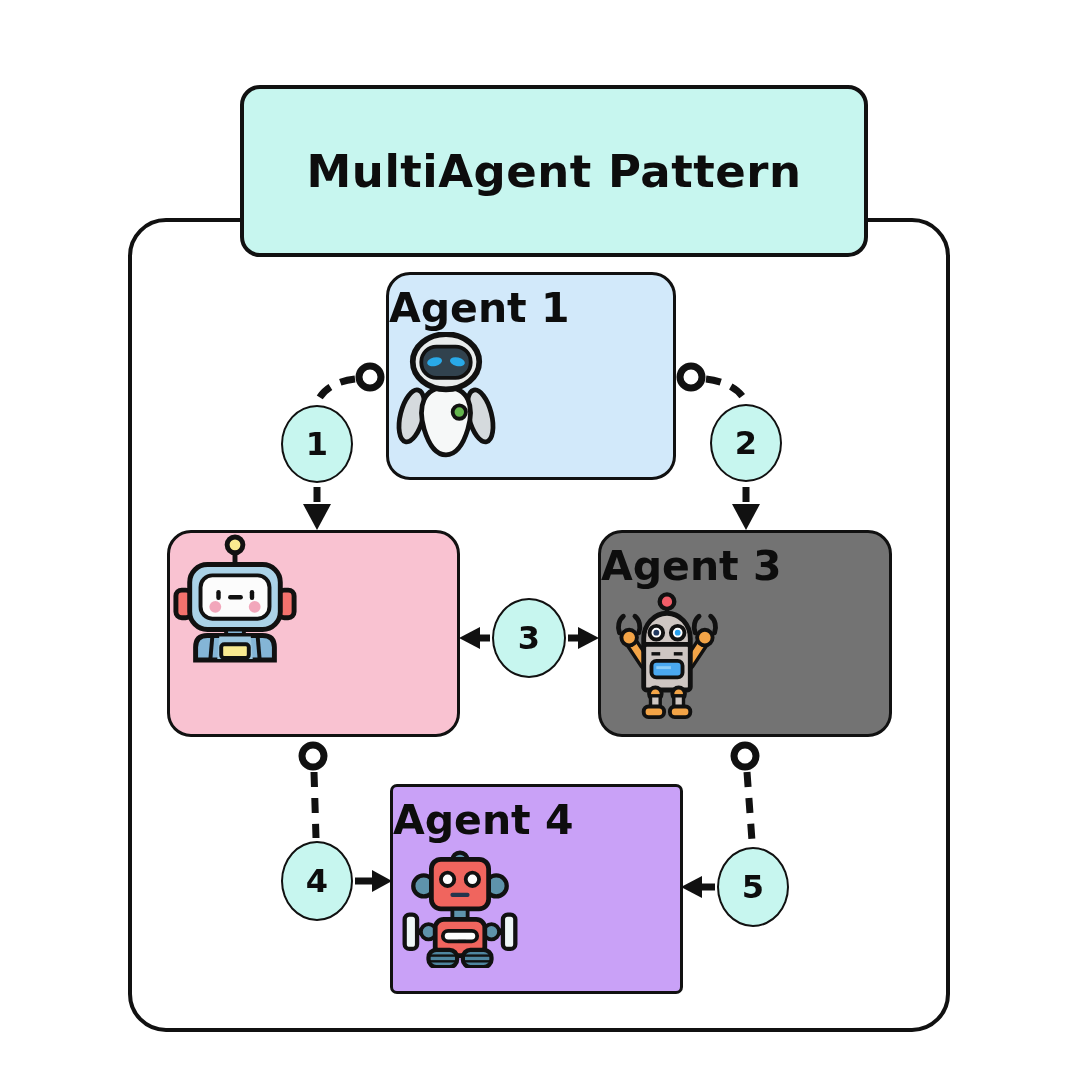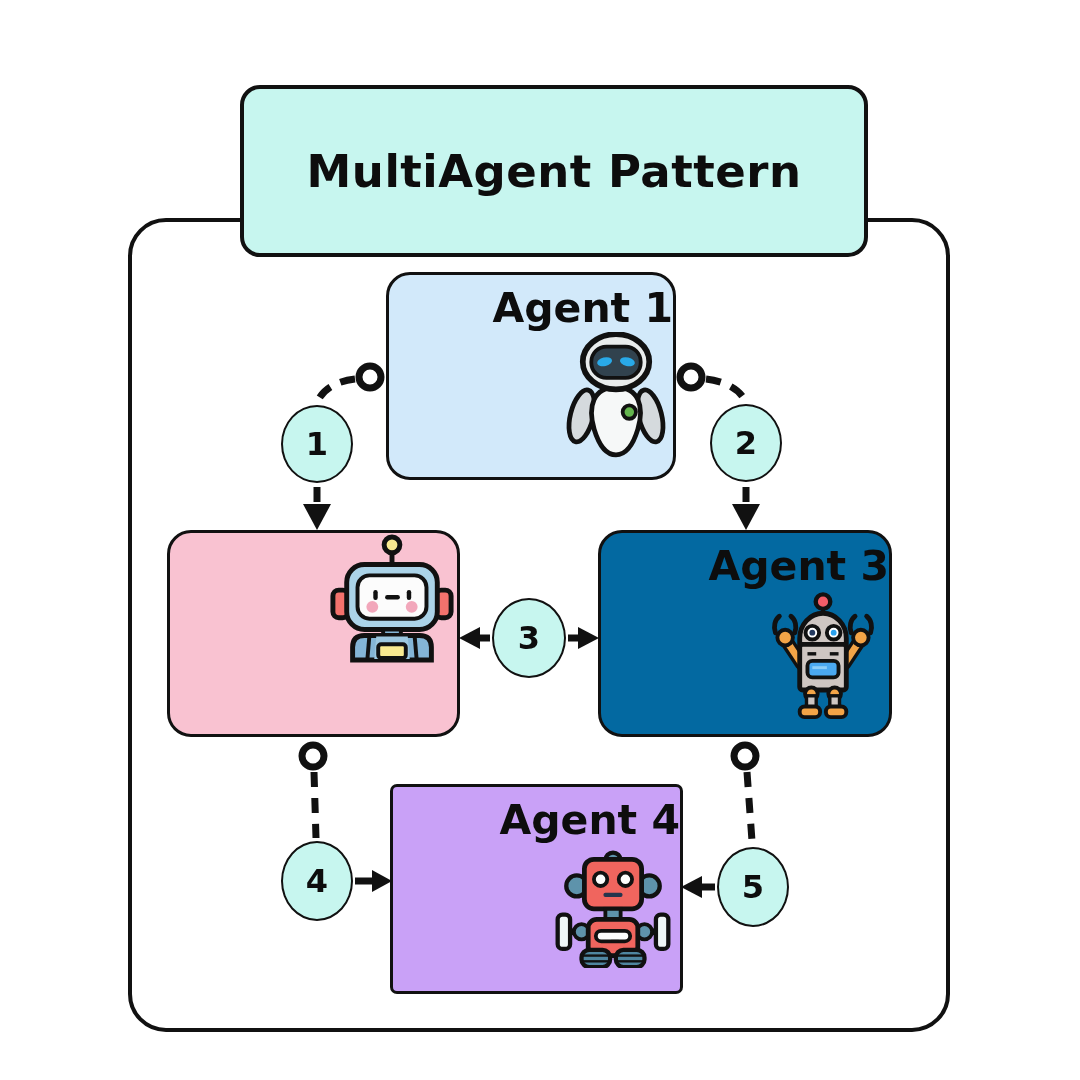--- a/index.html
+++ b/index.html
@@ -43,21 +43,21 @@
     background: #ffffff;
     box-sizing: border-box;
     z-index: 1;
   }
   
   .agent-box {
     position: absolute;
     border: 3.5px solid #111;
     border-radius: 24px;
     box-sizing: border-box;
-    display: flex; flex-direction: column; align-items: flex-end;
+    display: flex; flex-direction: column; align-items: flex-start;
     z-index: 10;
   }
   .agent-box .agent-label {
     margin-top: 10px;
     font-size: 41px;
     font-weight: 800;
     color: #0d0d0d;
     line-height: 1.15;
   }
   .agent-box svg.robot { display: block; margin-top: 0px; }
@@ -132,21 +132,21 @@
       <circle cx="86" cy="75" r="6" fill="#f2a7bb"></circle>
       <rect x="57" y="98" width="18" height="8" fill="#84b5d6" stroke="#111" stroke-width="4"></rect>
       <path d="M26 129 L26 116 Q26 104 38 104 L94 104 Q106 104 106 116 L106 129 Z" fill="#84b5d6" stroke="#111" stroke-width="5"></path>
       <path d="M48 128 L50 105 L82 105 L84 128 Z" fill="#9cc7e0"></path>
       <line x1="43" y1="105" x2="41" y2="128" stroke="#111" stroke-width="4"></line>
       <line x1="89" y1="105" x2="91" y2="128" stroke="#111" stroke-width="4"></line>
       <rect x="52" y="113" width="28" height="14" rx="3" fill="#f9ea90" stroke="#111" stroke-width="4"></rect>
     </svg>
   </div>
 
-  <div class="agent-box agent3" style="background-color: #0369a1;">
+  <div class="agent-box agent3" style="background-color: #737373;">
     <div class="agent-label">Agent 3</div>
     <svg class="robot" viewBox="0 0 136 136" width="132" height="132" aria-hidden="true">
       <line x1="68" y1="14" x2="68" y2="30" stroke="#111" stroke-width="4.5"></line>
       <circle cx="68" cy="12" r="7.5" fill="#f25d68" stroke="#111" stroke-width="4.5"></circle>
 
       <line x1="46" y1="76" x2="30" y2="52" stroke="#111" stroke-width="14" stroke-linecap="round"></line>
       <line x1="46" y1="76" x2="30" y2="52" stroke="#f3a447" stroke-width="7" stroke-linecap="round"></line>
       <circle cx="29" cy="49" r="8" fill="#f3a447" stroke="#111" stroke-width="4"></circle>
       <path d="M19 44 A 10 13 0 0 1 23 27" fill="none" stroke="#111" stroke-width="5" stroke-linecap="round"></path>
       <path d="M39 44 A 10 13 0 0 0 35 27" fill="none" stroke="#111" stroke-width="5" stroke-linecap="round"></path>

